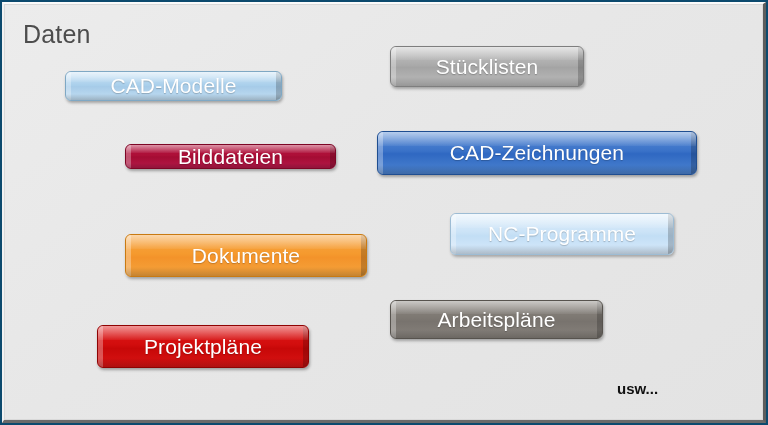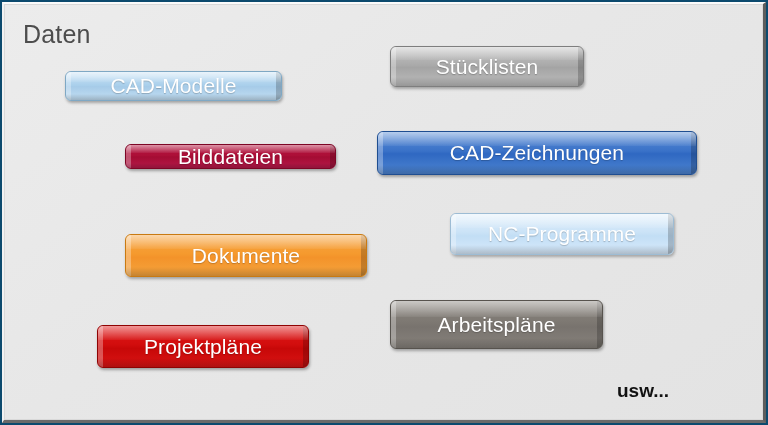--- a/index.html
+++ b/index.html
@@ -37,21 +37,21 @@
     position:absolute;left:18px;top:15px;
     font-size:25px;
     color:#4d4d4d;
     letter-spacing:0.2px;
     white-space:nowrap;
   }
 
   
   #footnote{
     position:absolute;left:612px;top:375px;
-    font-size:19px;font-weight:bold;
+    font-size:15px;font-weight:bold;
     color:#111;
     white-space:nowrap;
   }
 
   
   .btn{
     position:absolute;
     box-sizing:border-box;
     display:flex;align-items:center;justify-content:center;
     color:#ffffff;
@@ -171,21 +171,21 @@
             <span class="gloss"></span>
             <span class="shade"></span>
             <span class="lbl">NC-Programme</span>
           </div>
           <div class="btn c-orange" style="left: 120px; top: 229px; width: 242px; height: 43px; text-align: center;">
             <span class="bevel"></span>
             <span class="gloss"></span>
             <span class="shade"></span>
             <span class="lbl">Dokumente</span>
           </div>
-          <div class="btn c-taupe" style="left: 385px; top: 295px; width: 213px; height: 49px;">
+          <div class="btn c-taupe" style="left: 385px; top: 295px; width: 213px; height: 39px;">
             <span class="bevel"></span>
             <span class="gloss"></span>
             <span class="shade"></span>
             <span class="lbl">Arbeitspläne</span>
           </div>
           <div class="btn c-red" style="left: 92px; top: 320px; width: 212px; height: 43px;">
             <span class="bevel"></span>
             <span class="gloss"></span>
             <span class="shade"></span>
             <span class="lbl">Projektpläne</span>

